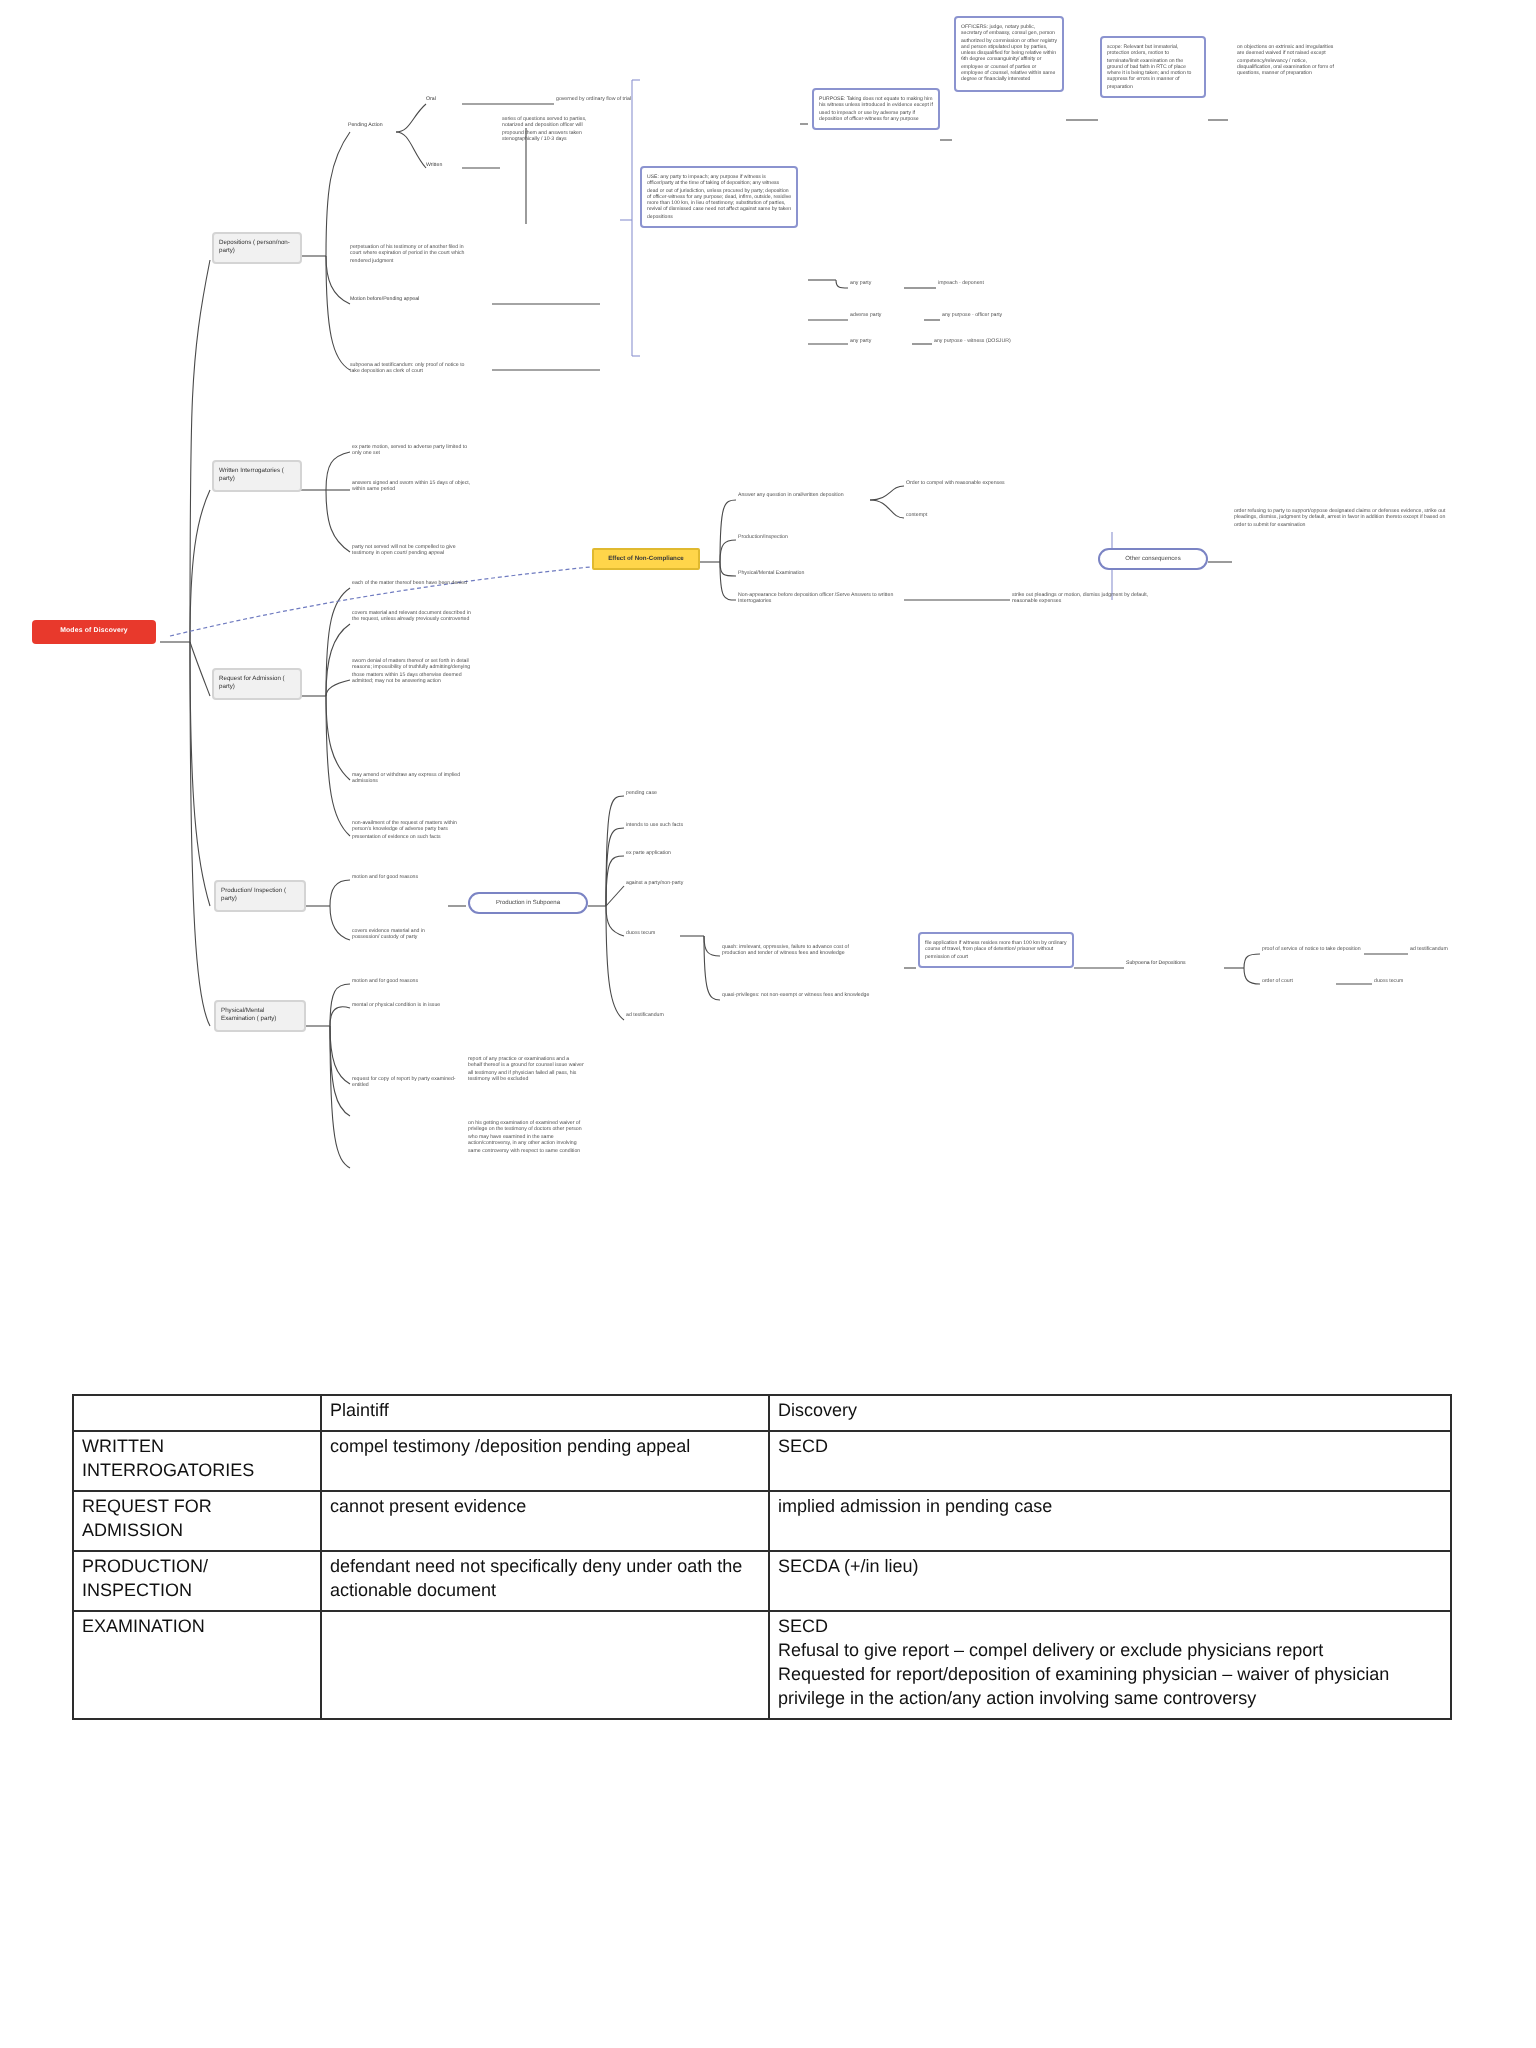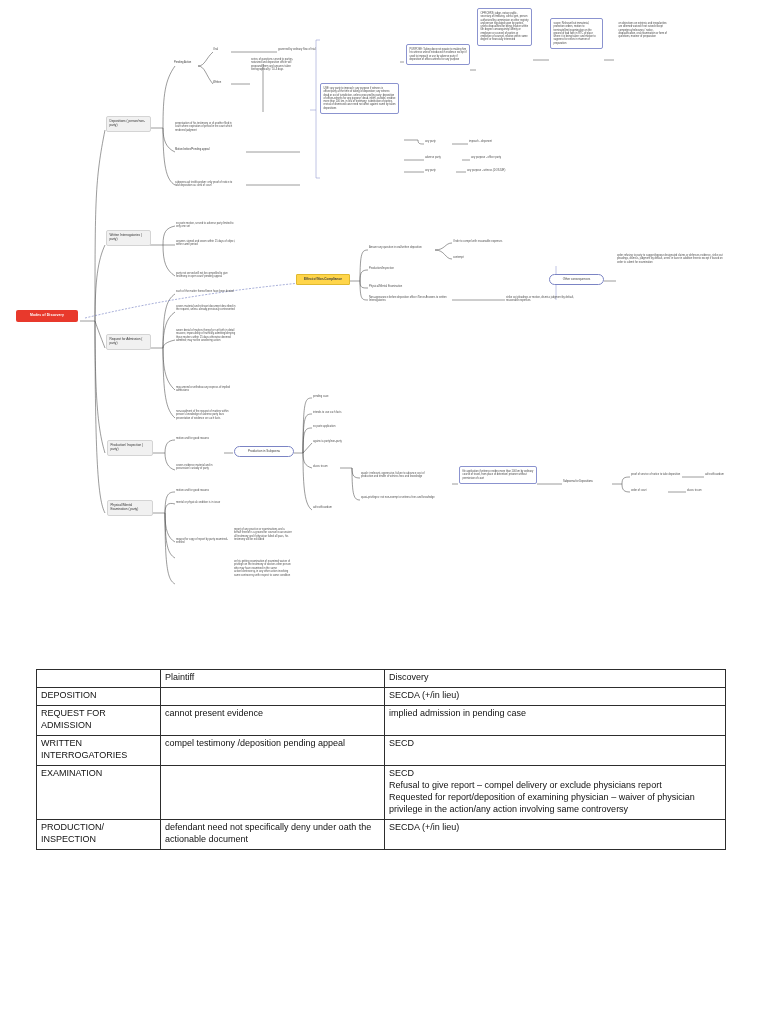--- a/index.html
+++ b/index.html
@@ -79,21 +79,21 @@
   .leaf {
     font-size: 2.6px;
     line-height: 1.32;
     color: #505050;
     text-align: left;
   }
   .leaf.dark { color: #3d3d3d; }
 
   
   #table-wrap { position: absolute; left: 36px; top: 669px; width: 689px; }
-  table.cmp { border-collapse: collapse; width: 689px; table-layout: fixed; }
+  table.cmp { border-collapse: collapse; width: 689px; table-layout: fixed; margin-top: 28px; }
   table.cmp td {
     border: 1px solid #2d2d2d;
     font-size: 9px;
     line-height: 1.33;
     padding: 2px 4px 3px 4px;
     vertical-align: top;
     color: #111;
   }
   table.cmp td.c0 { width: 124px; }
   table.cmp td.c1 { width: 224px; }
@@ -293,50 +293,45 @@
 
   <div id="table-wrap">
     <table class="cmp">
       <tbody>
         <tr>
           <td class="c0"></td>
           <td class="c1">Plaintiff</td>
           <td class="c2">Discovery</td>
         </tr>
 
-        <tr>
-          <td class="c0 rowhead">DEPOSITION</td>
-          <td class="c1"></td>
-          <td class="c2">SECDA (+/in lieu)</td>
+
+        <tr>
+          <td class="c0 rowhead">WRITTEN INTERROGATORIES</td>
+          <td class="c1">compel testimony /deposition pending appeal</td>
+          <td class="c2">SECD</td>
         </tr>
 
         <tr>
           <td class="c0 rowhead">REQUEST FOR ADMISSION</td>
           <td class="c1">cannot present evidence</td>
           <td class="c2">implied admission in pending case</td>
         </tr>
 
         <tr>
-          <td class="c0 rowhead">WRITTEN INTERROGATORIES</td>
-          <td class="c1">compel testimony /deposition pending appeal</td>
-          <td class="c2">SECD</td>
+          <td class="c0 rowhead">PRODUCTION/ INSPECTION</td>
+          <td class="c1">defendant need not specifically deny under oath the actionable document</td>
+          <td class="c2">SECDA (+/in lieu)</td>
         </tr>
 
         <tr>
           <td class="c0 rowhead">EXAMINATION</td>
           <td class="c1"></td>
           <td class="c2">
             <span class="cellline">SECD</span>
             <span class="cellline">Refusal to give report – compel delivery or exclude physicians report</span>
             <span class="cellline">Requested for report/deposition of examining physician – waiver of physician privilege in the action/any action involving same controversy</span>
           </td>
         </tr>
-
-        <tr>
-          <td class="c0 rowhead">PRODUCTION/ INSPECTION</td>
-          <td class="c1">defendant need not specifically deny under oath the actionable document</td>
-          <td class="c2">SECDA (+/in lieu)</td>
-        </tr>
       </tbody>
     </table>
   </div>
 
 </div>
 
 </body></html>

